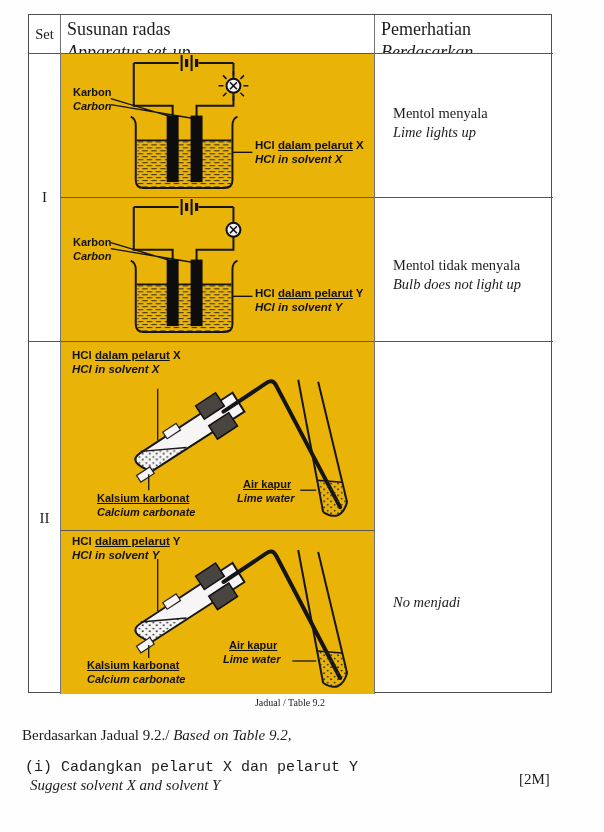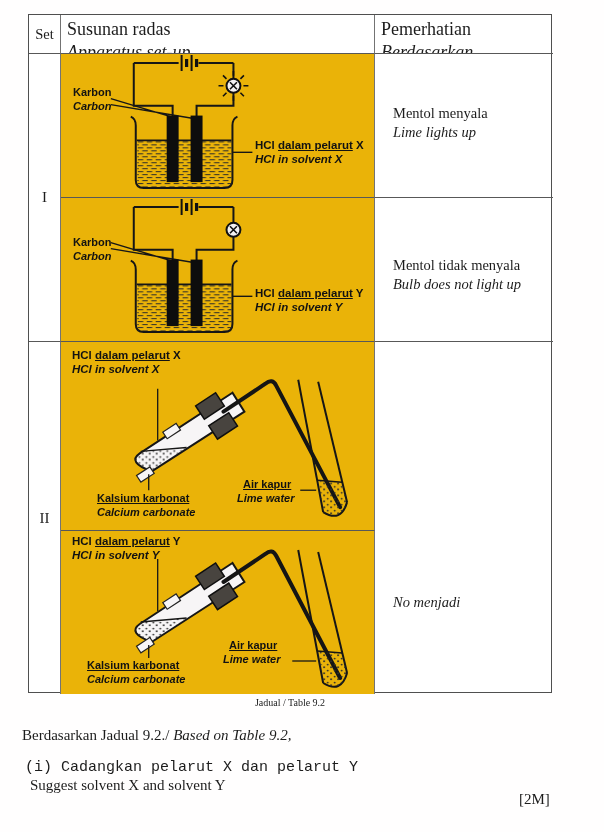--- a/index.html
+++ b/index.html
@@ -34,22 +34,22 @@
   .dlabel{position:absolute;font-family:"Liberation Sans",sans-serif;font-weight:bold;
           font-size:11px;line-height:1.25;color:#121212;white-space:nowrap;z-index:2;}
   .dlabel .en{font-style:italic;}
   .u{text-decoration:underline;}
   .sol{font-size:11.5px;}
 
   
   .caption{position:absolute;left:28px;top:697px;width:524px;text-align:center;font-size:10px;}
   .f-line1{position:absolute;left:22px;top:727px;font-size:15px;}
   .f-line2{position:absolute;left:25px;top:759px;font-size:15px;font-family:Liberation Mono, monospace;}
-  .f-line3{position:absolute;left:30px;top:777px;font-size:15px;}
-  .f-marks{position:absolute;left:519px;top:791px;font-size:15px;}
+  .f-line3{position:absolute;left:30px;top:777px;font-size:15px;font-style:italic;}
+  .f-marks{position:absolute;left:519px;top:771px;font-size:15px;}
 </style>
 </head>
 <body>
 
 <div class="page">
 
   <div class="jadual">
 
     <div class="cell hdr-set">
       <span>Set</span>

